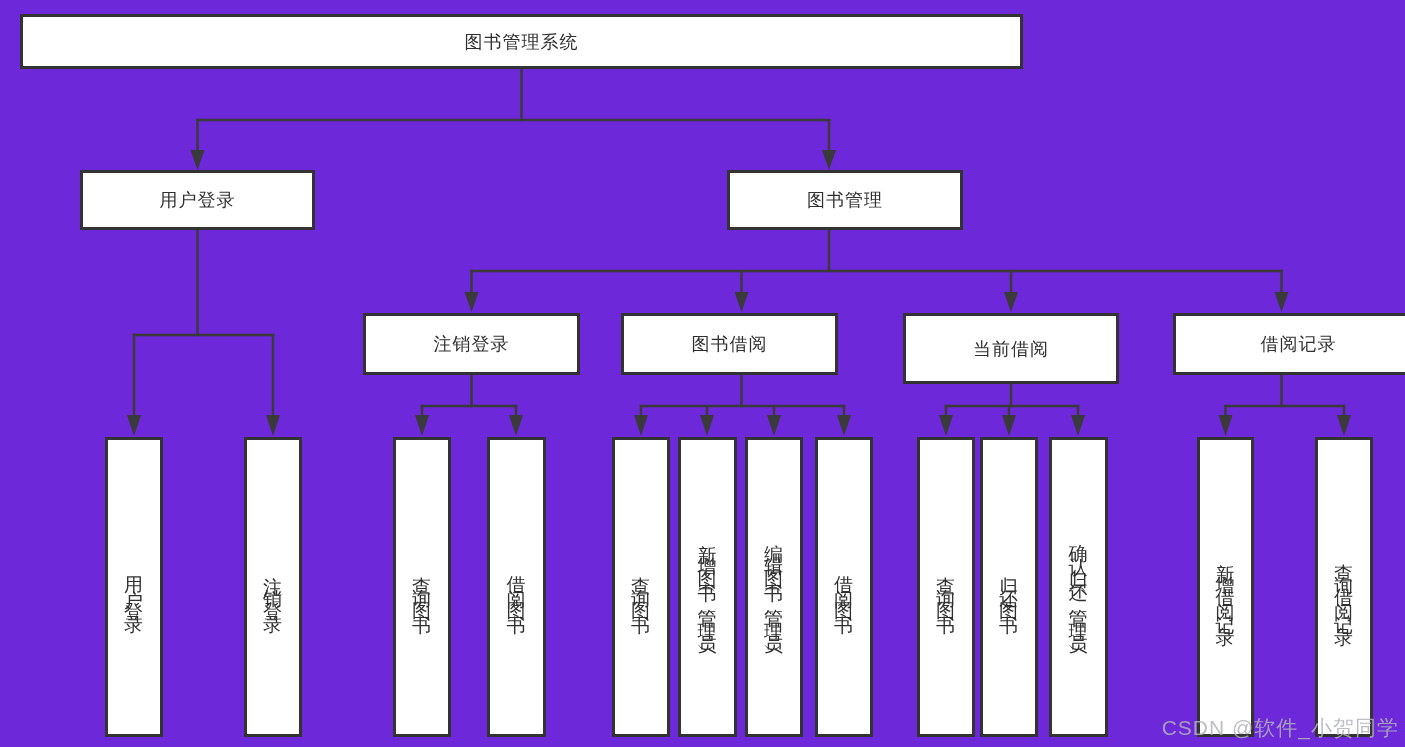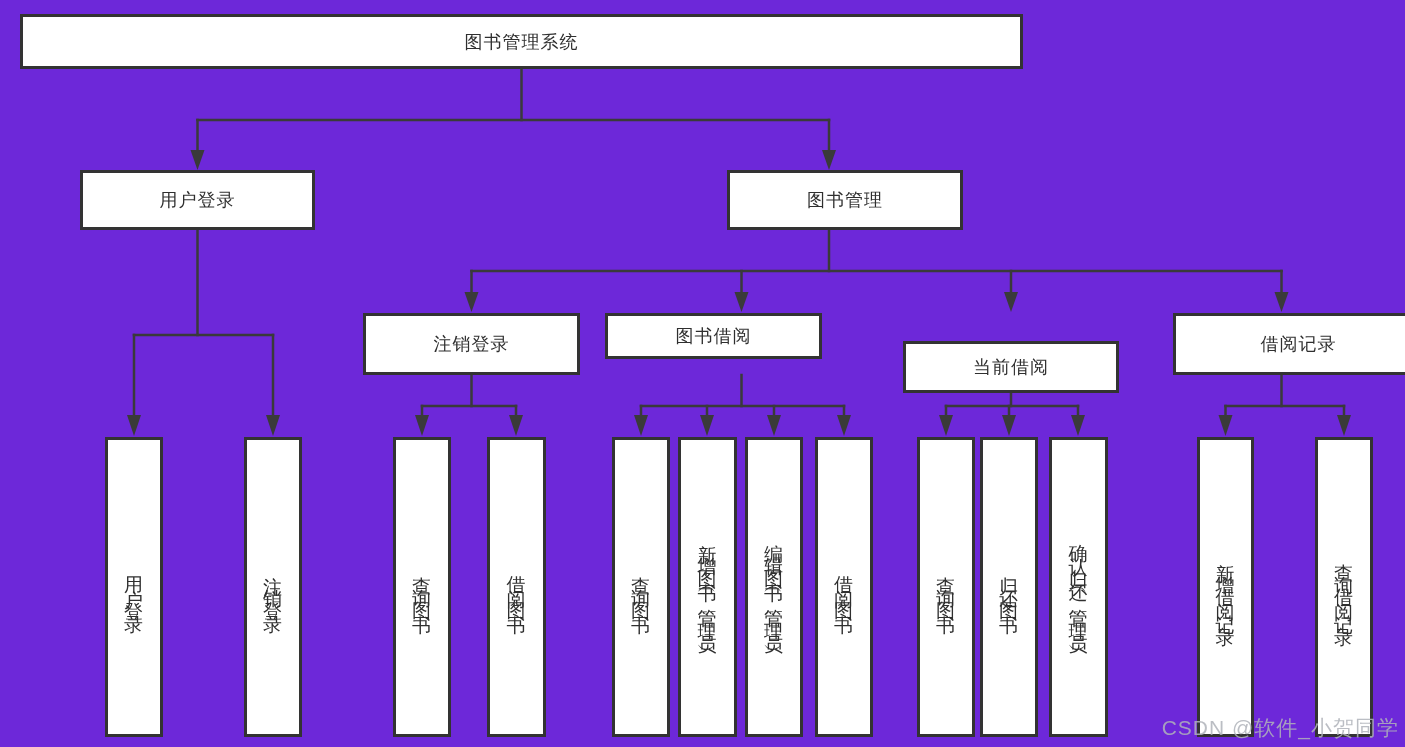--- a/index.html
+++ b/index.html
@@ -115,24 +115,24 @@
   <div class="box" style="left:80px; top:170px; width:235px; height:60px;">
     <span>用户登录</span>
   </div>
   <div class="box" style="left:727px; top:170px; width:236px; height:60px;">
     <span>图书管理</span>
   </div>
 
   <div class="box" style="left:363px; top:313px; width:217px; height:62px;">
     <span>注销登录</span>
   </div>
-  <div class="box" style="left:605px; top:313px; width:217px; height:46px;">
+  <div class="box" style="left:621px; top:313px; width:217px; height:62px;">
     <span>图书借阅</span>
   </div>
-  <div class="box" style="left:903px; top:313px; width:216px; height:52px;margin-top:28px;">
+  <div class="box" style="left:903px; top:313px; width:216px; height:71px;">
     <span>当前借阅</span>
   </div>
   <div class="box" style="left:1173px; top:313px; width:251px; height:62px;">
     <span>借阅记录</span>
   </div>
 
   <div class="box vbox" style="left:105px; top:437px; width:58px; height:300px;">
     <span>用户登录</span>
   </div>
   <div class="box vbox" style="left:244px; top:437px; width:58px; height:300px;">

